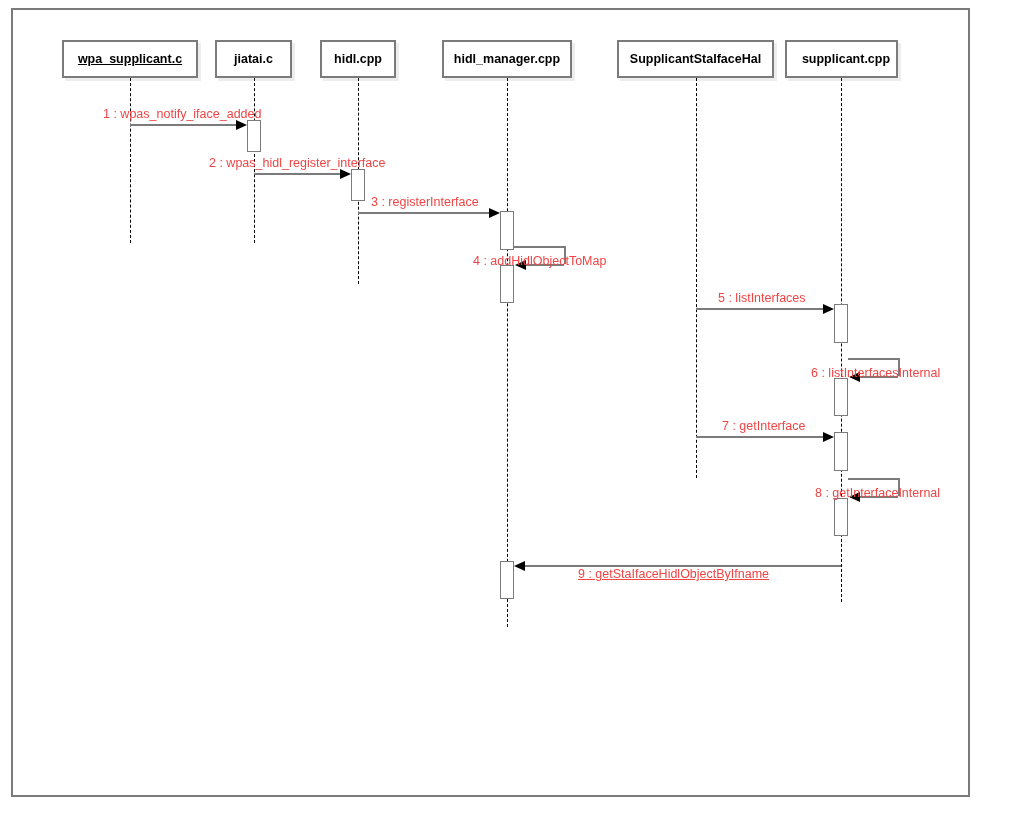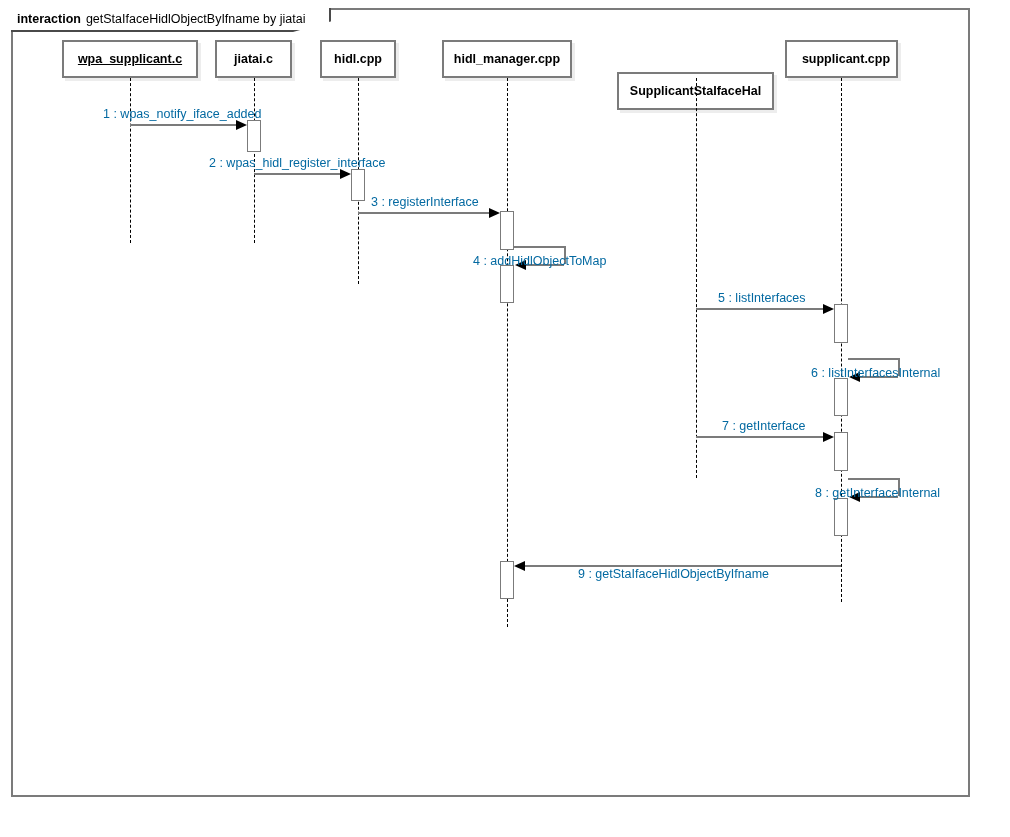--- a/index.html
+++ b/index.html
@@ -109,55 +109,51 @@
   }
   .arrowhead.right {
     border-left: 11px solid #000000;
   }
   .arrowhead.left {
     border-right: 11px solid #000000;
   }
   .msg-label {
     position: absolute;
     font-size: 12.5px;
-    color: #0369a1;
+    color: #ef4444;
     white-space: nowrap;
     line-height: 14px;
   }
 </style>
 </head>
 <body>
 
 <div id="canvas">
 
   <div class="frame"></div>
 
-  <div class="frame-tab">
-    <span class="kind">interaction</span>
-    <span>getStaIfaceHidlObjectByIfname by jiatai</span>
-  </div>
 
   <div id="lifelines">
       <div class="head" style="left: 62px; width: 136px; text-decoration: underline;">
         <span>wpa_supplicant.c</span>
       </div>
       <div class="stem" style="left: 130px; top: 78px; height: 165px;"></div>
       <div class="head" style="left: 215px; width: 77px;">
         <span>jiatai.c</span>
       </div>
       <div class="stem" style="left: 254px; top: 78px; height: 165px;"></div>
       <div class="head" style="left: 320px; width: 76px;">
         <span>hidl.cpp</span>
       </div>
       <div class="stem" style="left: 358px; top: 78px; height: 206px;"></div>
       <div class="head" style="left: 442px; width: 130px;">
         <span>hidl_manager.cpp</span>
       </div>
       <div class="stem" style="left: 507px; top: 78px; height: 549px;"></div>
-      <div class="head" style="left: 617px; width: 157px; margin-top: 32px;">
+      <div class="head" style="left: 617px; width: 157px;">
         <span>SupplicantStaIfaceHal</span>
       </div>
       <div class="stem" style="left: 696px; top: 78px; height: 400px;"></div>
       <div class="head" style="left: 785px; width: 113px; padding-left: 9px;">
         <span>supplicant.cpp</span>
       </div>
       <div class="stem" style="left: 841px; top: 78px; height: 524px;"></div>
     </div>
   <div id="activations">
       <div class="activation" style="left: 247px; top: 120px; height: 32px;"></div>
@@ -196,16 +192,16 @@
       <div class="msg-line" style="left: 696px; top: 436px; width: 130px;"></div>
       <div class="arrowhead right" style="left: 823px; top: 432px;"></div>
       <div class="msg-label" style="left: 722px; top: 419px;">7 : getInterface</div>
       <div class="msg-line" style="left: 848px; top: 478px; width: 50px;"></div>
       <div class="msg-seg-v" style="left: 898px; top: 478px; height: 18px;"></div>
       <div class="msg-line" style="left: 858px; top: 496px; width: 40px;"></div>
       <div class="arrowhead left" style="left: 849px; top: 492px;"></div>
       <div class="msg-label" style="left: 815px; top: 486px;">8 : getInterfaceInternal</div>
       <div class="msg-line" style="left: 522px; top: 565px; width: 319px;"></div>
       <div class="arrowhead left" style="left: 514px; top: 561px;"></div>
-      <div class="msg-label" style="left: 578px; top: 567px;">9 : getStaIfaceHidlObjectByIfname</div>
+      <div class="msg-label" style="left: 578px; top: 567px; text-decoration: underline;">9 : getStaIfaceHidlObjectByIfname</div>
     </div>
 
 </div>
 
 </body></html>

